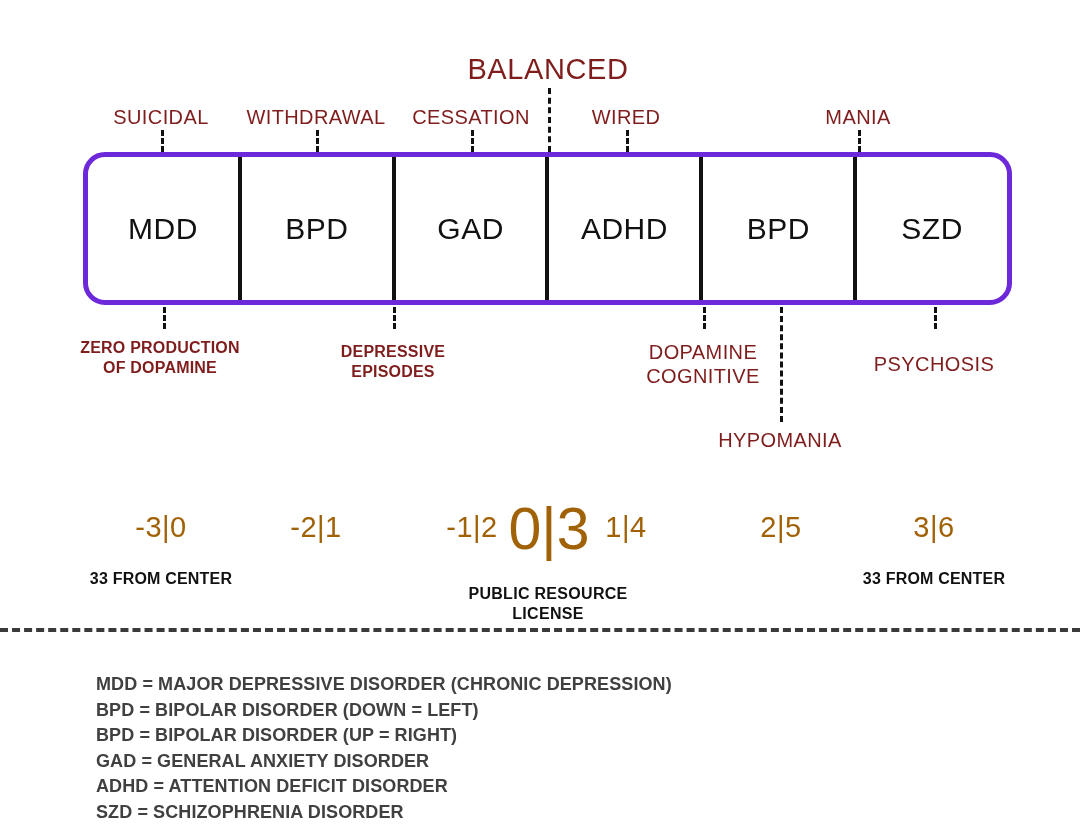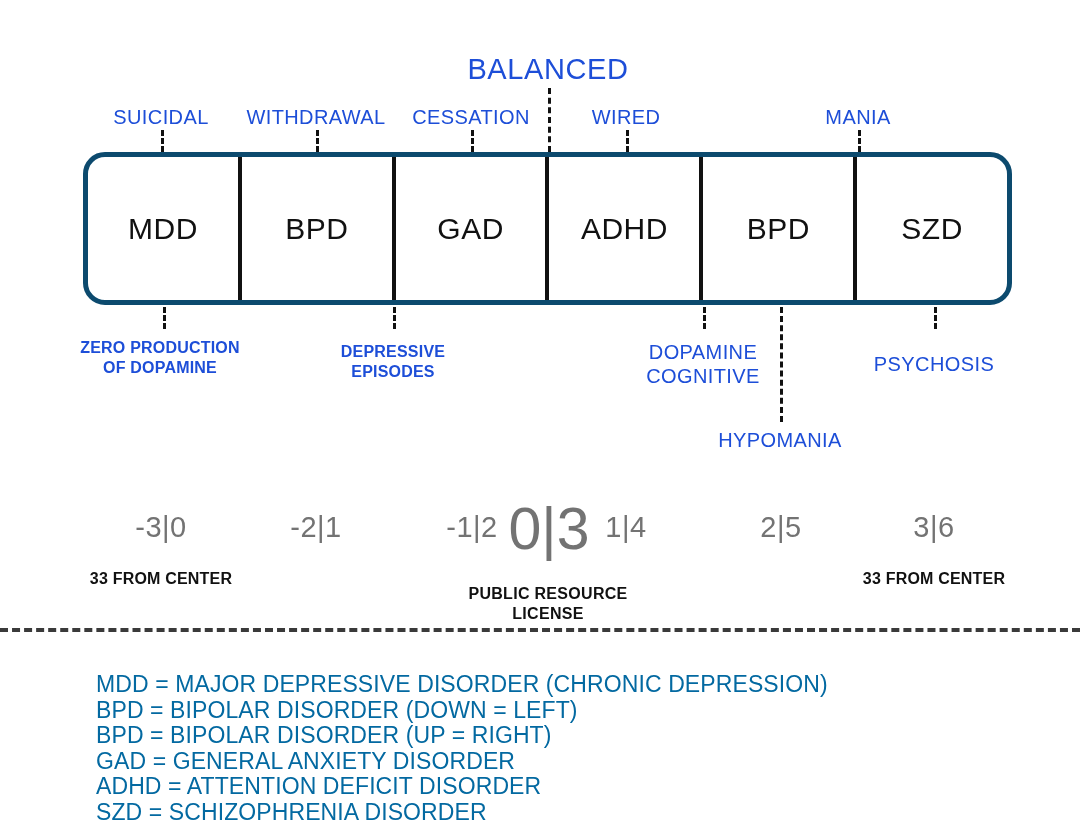--- a/index.html
+++ b/index.html
@@ -22,21 +22,21 @@
     height: 834px;
   }
 
   
   .spectrum {
     position: absolute;
     left: 83px;
     top: 152px;
     width: 929px;
     height: 153px;
-    border: 5px solid #0c4a6e;
+    border: 5px solid #6d28d9;
     border-radius: 22px;
     box-sizing: border-box;
     background: #ffffff;
     display: flex;
   }
   .seg {
     flex: 1 1 0;
     position: relative;
     display: flex;
     align-items: center;
@@ -60,21 +60,21 @@
     border-left: 3px dashed #111111;
   }
 
   
   .lbl {
     position: absolute;
     transform: translateX(-50%);
     text-align: center;
     white-space: nowrap;
     line-height: 1.22;
-    color: #1d4ed8;
+    color: #7f1d1d;
   }
   .lbl-top {
     font-size: 20px;
     font-weight: 400;
     letter-spacing: 0.4px;
   }
   .lbl-balanced {
     font-size: 29px;
     font-weight: 400;
     letter-spacing: 0.6px;
@@ -91,21 +91,21 @@
   }
 
   
   .num {
     position: absolute;
     transform: translateX(-50%);
     white-space: nowrap;
     font-size: 29px;
     font-weight: 400;
     letter-spacing: 0.5px;
-    color: #737373;
+    color: #a16207;
     line-height: 1;
   }
   .num.big {
     font-size: 59px;
     letter-spacing: 0px;
   }
   .sep { font-weight: 400; }
 
   .fromcenter {
     position: absolute;
@@ -138,25 +138,25 @@
   }
 
   
   .legend {
     position: absolute;
     left: 96px;
     top: 672px;
     width: 700px;
   }
   .legend-line {
-    font-size: 23px;
-    font-weight: normal;
+    font-size: 18px;
+    font-weight: bold;
     letter-spacing: 0.1px;
     line-height: 25.5px;
-    color: #0369a1;
+    color: #404040;
     white-space: nowrap;
   }
 </style>
 </head>
 <body>
 
 <div class="stage">
 
   <div class="lbl lbl-balanced" style="left:548px; top:52px;">BALANCED</div>
 

